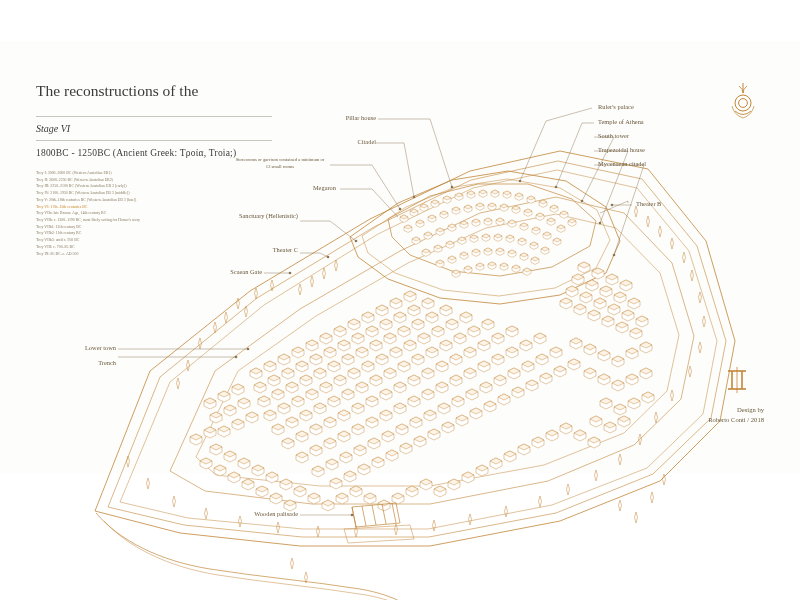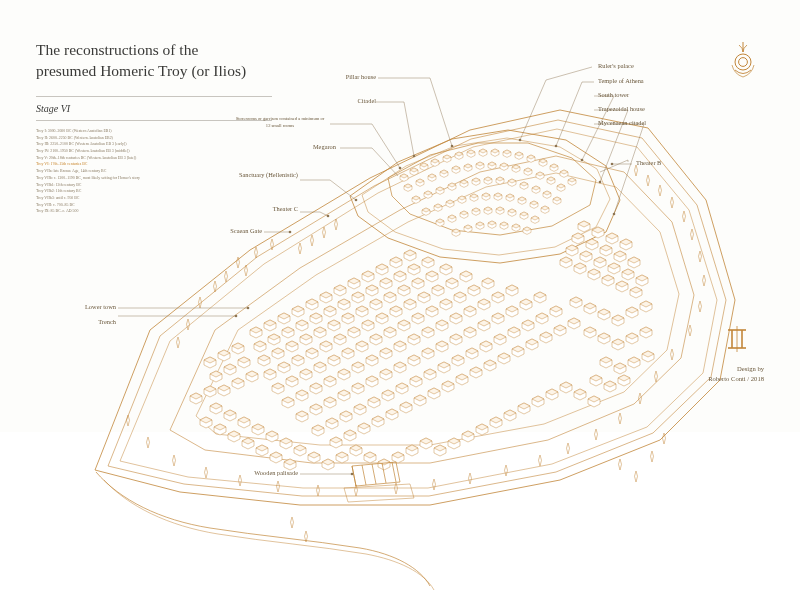--- a/index.html
+++ b/index.html
@@ -12,20 +12,21 @@
     height: 600px;
     overflow: hidden;
     font-family: "Liberation Serif", serif;
     color: #b0732a;
   }
   #page {
     position: relative;
     width: 800px;
     height: 432px;
     background: #fdfdfb;
+    margin-top: 41px;
   }
   
   .title-block {
     position: absolute;
     left: 36px;
     top: 40px;
     width: 260px;
   }
   .main-title {
     font-family: "Liberation Serif", serif;
@@ -1272,25 +1273,25 @@
       <circle cx="236" cy="316" r="1.3"></circle>
       <circle cx="248" cy="308" r="1.3"></circle>
       <circle cx="352" cy="474" r="1.3"></circle>
       <circle cx="612" cy="164" r="1.3"></circle>
     </g>
   </svg>
 
   <div class="title-block">
     <h1 class="main-title">
       <span>The reconstructions of the</span><br>
-      <span>presumed Homeric Troy (or Ilios)</span>
     </h1>
     <div class="stage-rule-top"></div>
     <div class="stage-label">Stage VI</div>
     <div class="stage-rule-bottom"></div>
+    <div class="date-range">1800BC - 1250BC (Ancient Greek: Τροία, Troia;)</div>
 
     <div class="troy-list">
       <div>Troy I: 3000–2600 BC (Western Anatolian EB1)</div>
       <div>Troy II: 2600–2250 BC (Western Anatolian EB2)</div>
       <div>Troy III: 2250–2100 BC (Western Anatolian EB 3 [early])</div>
       <div>Troy IV: 2100–1950 BC (Western Anatolian EB 3 [middle])</div>
       <div>Troy V: 20th–18th centuries BC (Western Anatolian EB 3 [late])</div>
       <div class="hl">Troy VI: 17th–15th centuries BC</div>
       <div>Troy VIIa: late Bronze Age, 14th century BC</div>
       <div>Troy VIIb: c. 1300–1190 BC, most likely setting for Homer's story</div>

